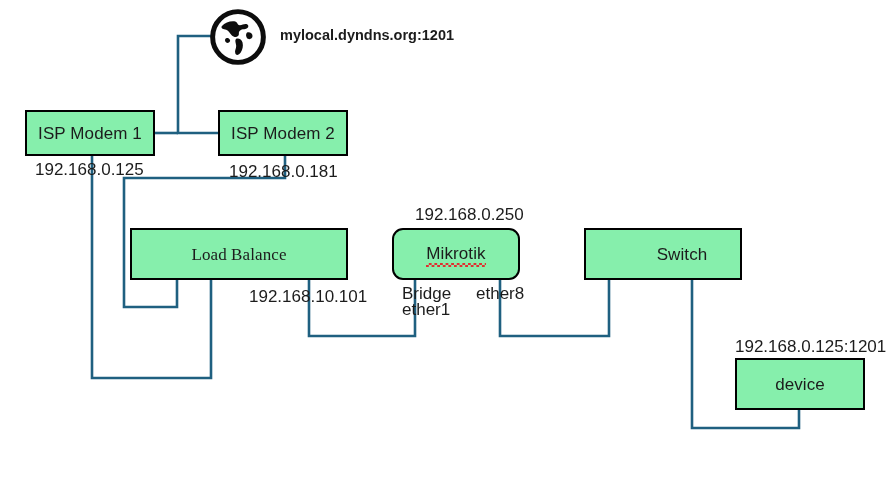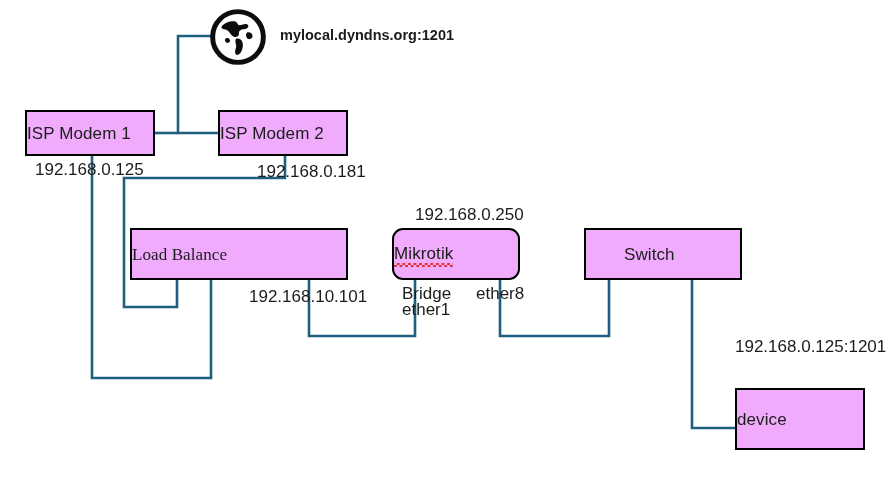--- a/index.html
+++ b/index.html
@@ -11,25 +11,25 @@
     color:#1a1a1a;
     overflow:hidden;
     position:relative;
   }
   #canvas{position:absolute;left:0;top:0;width:887px;height:500px;}
   svg.wires{position:absolute;left:0;top:0;width:887px;height:500px;}
 
   .node{
     position:absolute;
     box-sizing:border-box;
-    background:#f0abfc;
+    background:#86efac;
     border:2.6px solid #000000;
     display:flex;
     align-items:center;
-    justify-content:flex-start;
+    justify-content:center;
     z-index:3;
   }
   .node-label{
     font-size:17px;
     color:#1c1c1c;
     letter-spacing:.1px;
     white-space:nowrap;
     line-height:1;
   }
   .node-label.spell{
@@ -125,27 +125,27 @@
   </div>
 
   <div class="node" style="left:392px;top:228px;width:128px;height:52px;border-radius:11px;">
     <span class="node-label spell">Mikrotik</span>
   </div>
 
   <div class="node" style="left:584px;top:228px;width:158px;height:52px;padding-left:38px;">
     <span class="node-label">Switch</span>
   </div>
 
-  <div class="node" style="left:735px;top:358px;width:130px;height:62px;margin-top:30px;">
+  <div class="node" style="left:735px;top:358px;width:130px;height:52px;">
     <span class="node-label">device</span>
   </div>
 
   <div class="ip-label" style="left:35px;top:160px;">192.168.0.125</div>
 
-  <div class="ip-label" style="left:229px;top:162px;margin-left:28px;">192.168.0.181</div>
+  <div class="ip-label" style="left:229px;top:162px;">192.168.0.181</div>
 
   <div class="ip-label" style="left:249px;top:287px;">192.168.10.101</div>
 
   <div class="ip-label" style="left:415px;top:205px;">192.168.0.250</div>
 
   <div class="ip-label" style="left:402px;top:284px;">Bridge</div>
 
   <div class="ip-label" style="left:402px;top:300px;">ether1</div>
 
   <div class="ip-label" style="left:476px;top:284px;">ether8</div>

